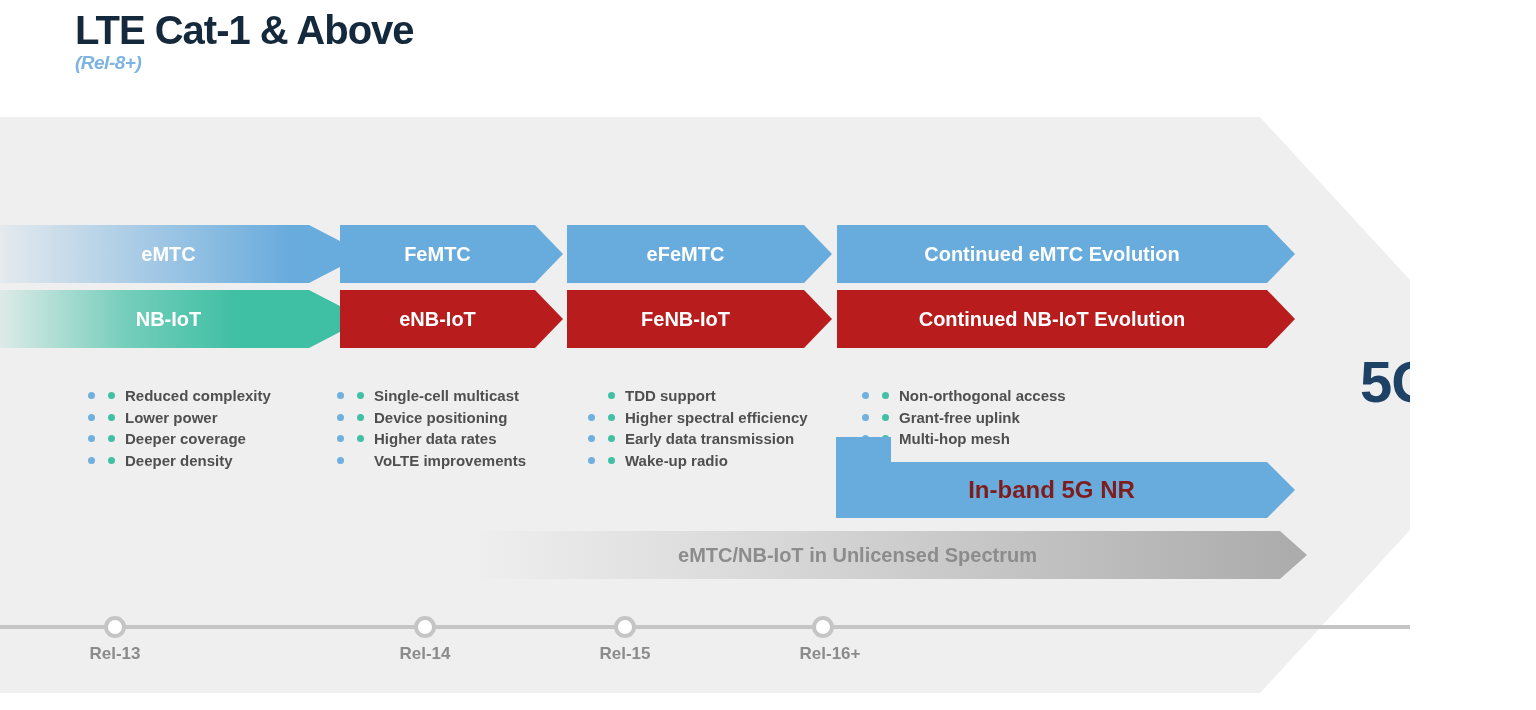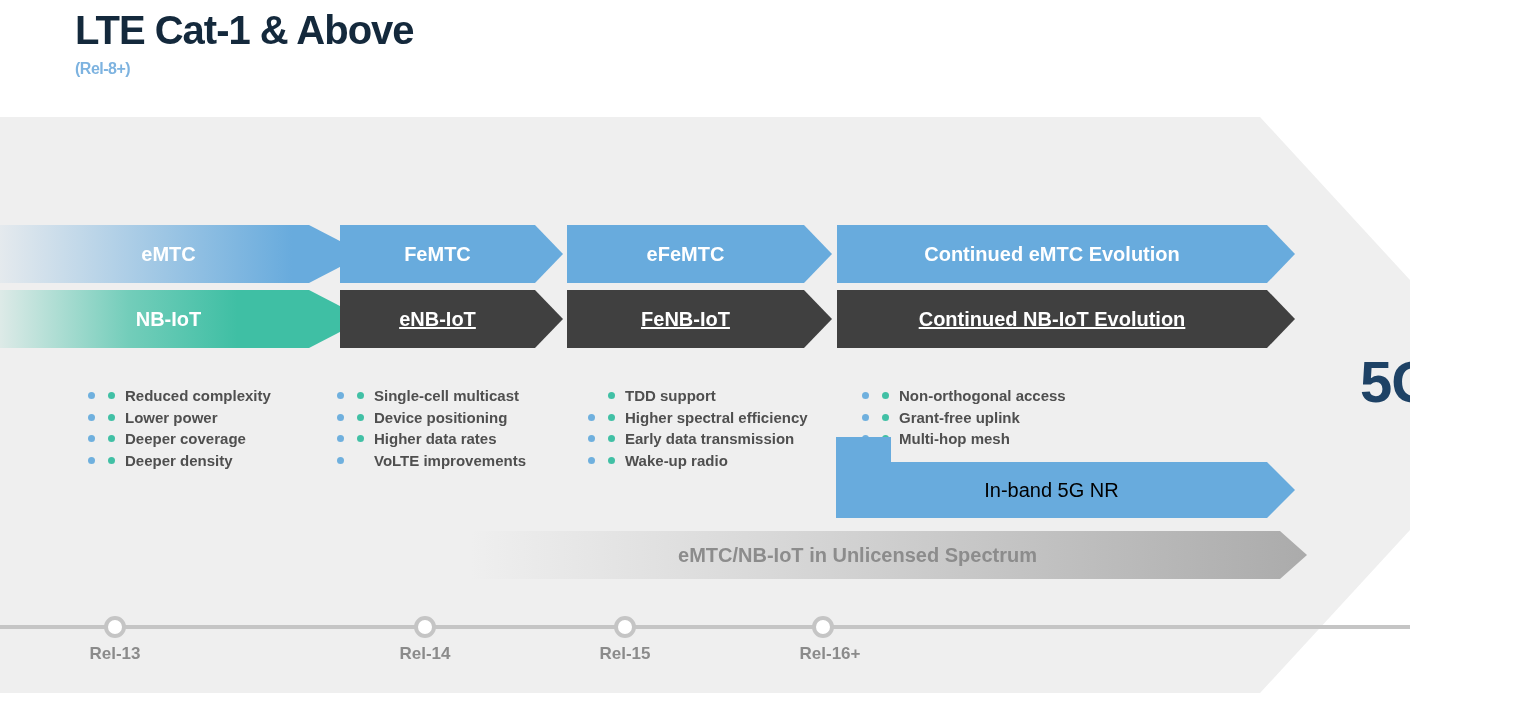--- a/index.html
+++ b/index.html
@@ -6,30 +6,30 @@
   body{font-family:"Liberation Sans", sans-serif;-webkit-font-smoothing:antialiased;}
   .stage{position:relative;width:1410px;height:710px;overflow:hidden;background:#ffffff;}
 
   
   .bg-arrow{position:absolute;left:0;top:117px;width:1525px;height:576px;background:#efefef;
     clip-path:polygon(0 0,1260px 0,100% 50%,1260px 100%,0 100%);}
 
   
   .header{position:absolute;left:75px;top:8px;}
   .title{font-size:40px;font-weight:800;color:#14293c;letter-spacing:-1px;margin:0;line-height:1.1;}
-  .subtitle{font-size:16px;font-weight:800;color:#7db3e0;letter-spacing:-0.5px;margin-top:8px;}
+  .subtitle{font-size:19px;font-weight:800;color:#7db3e0;letter-spacing:-0.5px;margin-top:0;font-style:italic;}
 
   
   .arrow{position:absolute;height:58px;display:flex;align-items:center;justify-content:center;
     color:#ffffff;font-weight:800;font-size:20px;letter-spacing:0;}
   .arrow .lbl{position:relative;}
   .row-emtc{top:225px;}
   .row-nbiot{top:290px;}
   .blue{background:#68abdd;}
-  .teal{background:#404040;text-decoration:underline;}
+  .teal{background:#b91c1c;}
   .fade-blue{background:linear-gradient(90deg,rgba(104,171,221,0.08) 0%,rgba(104,171,221,0.55) 40%,#68abdd 80%);}
   .fade-teal{background:linear-gradient(90deg,rgba(63,191,164,0.10) 0%,rgba(63,191,164,0.70) 35%,#3fbfa4 65%);}
   .a-c1{left:0;width:337px;clip-path:polygon(0 0,309px 0,100% 50%,309px 100%,0 100%);padding-right:28px;}
   .a-c2{left:340px;width:223px;clip-path:polygon(0 0,calc(100% - 28px) 0,100% 50%,calc(100% - 28px) 100%,0 100%);padding-right:28px;box-sizing:border-box;}
   .a-c3{left:567px;width:265px;clip-path:polygon(0 0,calc(100% - 28px) 0,100% 50%,calc(100% - 28px) 100%,0 100%);padding-right:28px;box-sizing:border-box;}
   .a-c4{left:837px;width:458px;clip-path:polygon(0 0,calc(100% - 28px) 0,100% 50%,calc(100% - 28px) 100%,0 100%);padding-right:28px;box-sizing:border-box;}
 
   
   .feat-col{position:absolute;top:385px;}
   .fc1{left:88px;} .fc2{left:337px;} .fc3{left:588px;} .fc4{left:862px;}
@@ -37,21 +37,21 @@
   .dot{width:7px;height:7px;border-radius:50%;flex:0 0 7px;}
   .dot.d-blue{background:#6fb0de;margin-right:13px;}
   .dot.d-teal{background:#41c0a5;margin-right:10px;}
   .dot.hidden{visibility:hidden;}
   .feat-label{font-size:15px;font-weight:700;color:#4f4f4f;white-space:nowrap;}
 
   
   .inband{position:absolute;left:836px;top:437px;width:459px;height:81px;background:#68abdd;
     clip-path:polygon(0 0,55px 0,55px 25px,431px 25px,459px 53px,431px 81px,0 81px);}
   .inband .lbl{position:absolute;left:0;right:28px;top:25px;bottom:0;display:flex;align-items:center;justify-content:center;
-    color:#000000;font-weight:400;font-size:20px;}
+    color:#7f1d1d;font-weight:700;font-size:24px;}
 
   
   .unlicensed{position:absolute;left:470px;top:531px;width:837px;height:48px;
     background:linear-gradient(90deg,rgba(175,175,175,0) 0%,rgba(175,175,175,0.35) 35%,#ababab 100%);
     clip-path:polygon(0 0,calc(100% - 27px) 0,100% 50%,calc(100% - 27px) 100%,0 100%);}
   .unlicensed .lbl{position:absolute;left:0;right:62px;top:0;bottom:0;display:flex;align-items:center;justify-content:center;
     color:#8c8c8c;font-weight:800;font-size:20px;}
 
   
   .five-g{position:absolute;left:1348px;top:348px;font-size:58px;font-weight:800;color:#1e4265;letter-spacing:-1px;margin-left:12px;}

